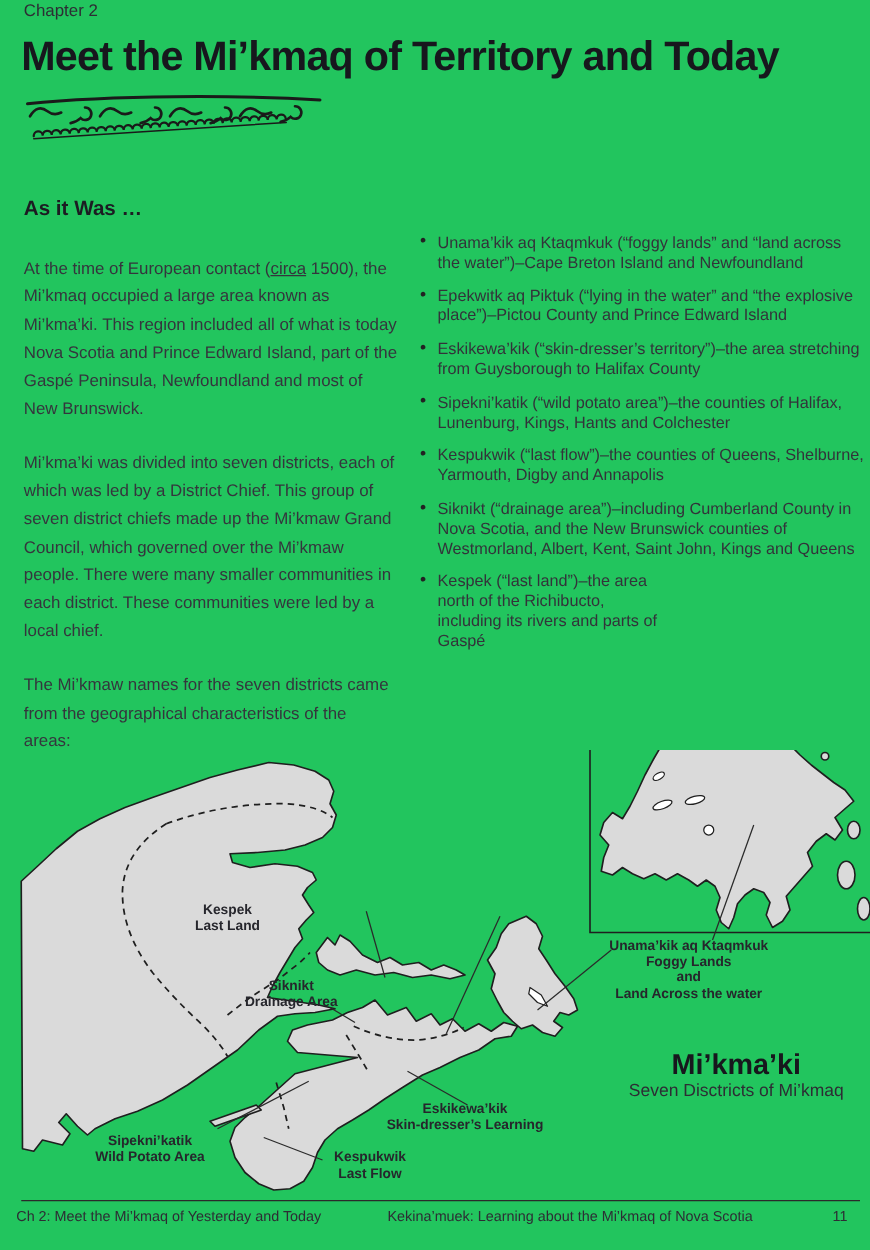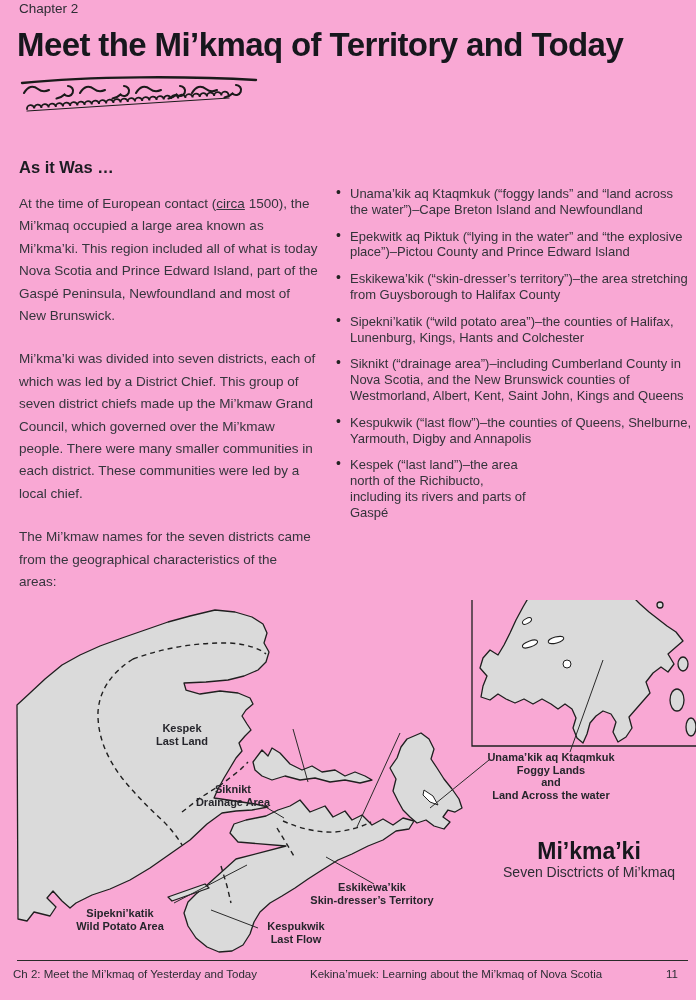--- a/index.html
+++ b/index.html
@@ -1,23 +1,23 @@
 <!DOCTYPE html>
 <html><head>
 <meta charset="utf-8">
 <style>
   html,body{margin:0;padding:0;background:#e8e8e8;}
-  #page{position:relative;width:696px;height:1000px;background:#f9a8d4;overflow:hidden;
+  #page{position:relative;width:696px;height:1000px;background:#22c55e;overflow:hidden;
         font-family:"Liberation Sans",sans-serif;color:#35353d;}
   .abs{position:absolute;}
   .chapter{left:19px;top:1px;font-size:13.5px;color:#2d2d34;}
   .title{left:17px;top:26px;font-size:33px;font-weight:bold;letter-spacing:-0.6px;color:#17171d;white-space:nowrap;}
   .ornament{left:20px;top:74px;}
   .leftcol{left:19px;top:158px;width:299px;}
-  .leftcol h2{font-size:16.5px;font-weight:bold;color:#1c1c22;margin:0 0 16px 0;}
+  .leftcol h2{font-size:16.5px;font-weight:bold;color:#1c1c22;margin:0 0 27px 0;}
   .leftcol p{font-size:13.5px;line-height:22.4px;margin:0 0 21px 0;}
   .u{text-decoration:underline;}
   .rightcol{left:335px;top:186px;width:358px;}
   .rightcol ul{list-style:none;margin:0;padding:0;}
   .rightcol li{position:relative;padding-left:15px;font-size:13px;line-height:15.8px;margin-bottom:11px;color:#33333a;}
   .rightcol li:before{content:"\2022";position:absolute;left:1px;top:-1px;font-size:14px;color:#222;}
   .rightcol li.narrow{width:188px;}
   .mapsvg{left:0;top:600px;}
   .maplabel{font-size:11px;line-height:12.6px;font-weight:bold;text-align:center;color:#26262c;
             transform:translateX(-50%);white-space:nowrap;}
@@ -61,22 +61,22 @@
     <p>Mi’kma’ki was divided into seven districts, each of which was led by a District Chief. This group of seven district chiefs made up the Mi’kmaw Grand Council, which governed over the Mi’kmaw people. There were many smaller communities in each district. These communities were led by a local chief.</p>
     <p>The Mi’kmaw names for the seven districts came from the geographical characteristics of the areas:</p>
   </div>
 
   <div class="abs rightcol">
     <ul>
       <li>Unama’kik aq Ktaqmkuk (“foggy lands” and “land across the water”)–Cape Breton Island and Newfoundland</li>
       <li>Epekwitk aq Piktuk (“lying in the water” and “the explosive place”)–Pictou County and Prince Edward Island</li>
       <li>Eskikewa’kik (“skin-dresser’s territory”)–the area stretching from Guysborough to Halifax County</li>
       <li>Sipekni’katik (“wild potato area”)–the counties of Halifax, Lunenburg, Kings, Hants and Colchester</li>
+      <li>Kespukwik (“last flow”)–the counties of Queens, Shelburne, Yarmouth, Digby and Annapolis</li>
       <li>Siknikt (“drainage area”)–including Cumberland County in Nova Scotia, and the New Brunswick counties of Westmorland, Albert, Kent, Saint John, Kings and Queens</li>
-      <li>Kespukwik (“last flow”)–the counties of Queens, Shelburne, Yarmouth, Digby and Annapolis</li>
       <li class="narrow">Kespek (“last land”)–the area north of the Richibucto, including its rivers and parts of Gaspé</li>
     </ul>
   </div>
 
   <svg class="abs mapsvg" width="696" height="380" viewBox="0 600 696 380">
     <g stroke="#1f1f1f" stroke-width="1.3" stroke-linejoin="round" fill="#dadada">
 
       <path d="M17,705 L30,693 45,679 62,665 80,655 100,646 122,638 145,630 168,622 190,616 215,610 235,612 252,617 263,624 267,633 264,643 269,652 266,662 258,670 244,676 228,680 206,682 184,683 186,690 200,694 220,691 238,693 250,698 253,704 246,710 242,716 247,724 251,730 245,736 239,743 242,751 236,758 230,768 224,778 218,789 214,798 235,801 255,804 268,807 252,810 236,811 222,813 207,824 190,840 170,854 150,868 130,880 110,889 92,895 76,903 70,908 62,901 53,891 47,898 56,907 50,916 34,912 27,921 18,919 Z"></path>
 
       <path d="M266,816 278,810 290,806 300,800 310,812 325,806 333,817 345,811 352,820 362,815 372,825 383,819 393,825 403,818 414,821 409,829 396,831 383,840 368,846 352,854 338,860 322,870 308,879 295,888 282,896 270,903 260,912 254,922 250,934 243,945 232,951 219,952 207,947 196,938 188,926 184,913 188,902 196,894 206,886 216,877 226,868 236,859 286,846 238,842 230,833 234,824 246,820 256,818 Z"></path>
@@ -146,21 +146,21 @@
   <div class="abs maplabel" style="left:120px;top:907px;">
     <div>Sipekni’katik</div>
     <div>Wild Potato Area</div>
   </div>
   <div class="abs maplabel" style="left:296px;top:920px;">
     <div>Kespukwik</div>
     <div>Last Flow</div>
   </div>
   <div class="abs maplabel" style="left:372px;top:881px;">
     <div>Eskikewa’kik</div>
-    <div>Skin-dresser’s Territory</div>
+    <div>Skin-dresser’s Learning</div>
   </div>
   <div class="abs map-title" style="left:589px;top:838px;">Mi’kma’ki</div>
   <div class="abs map-sub" style="left:589px;top:864px;">Seven Disctricts of Mi’kmaq</div>
 
   <div class="abs footrule"></div>
   <div class="abs foot foot-left">Ch 2: Meet the Mi’kmaq of Yesterday and Today</div>
   <div class="abs foot foot-center">Kekina’muek: Learning about the Mi’kmaq of Nova Scotia</div>
   <div class="abs foot foot-page">11</div>
 
 </div>

